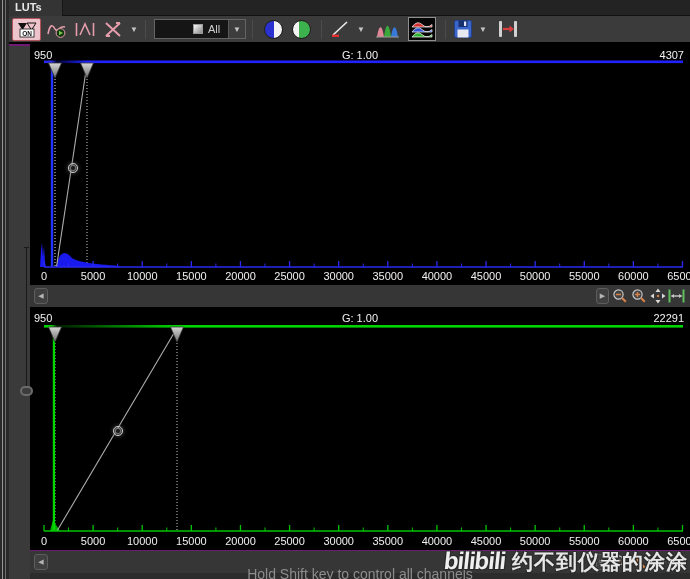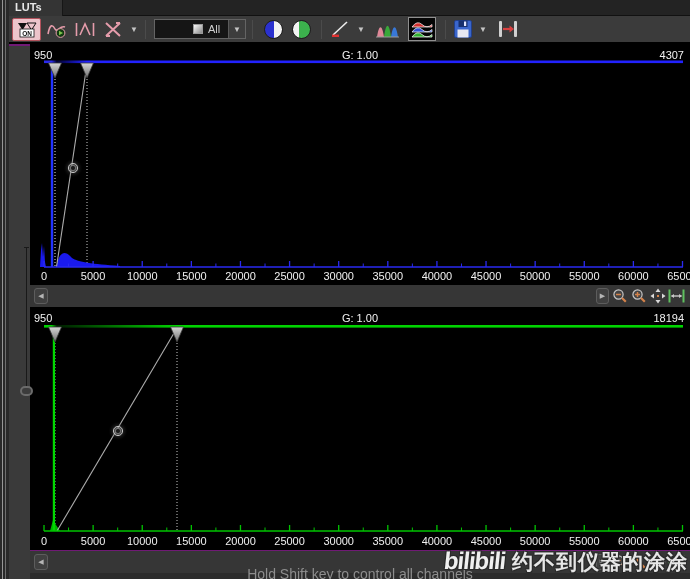--- a/index.html
+++ b/index.html
@@ -330,21 +330,21 @@
           <polygon points="14,8 11,6 11,10" fill="#c8c8c8"></polygon>
         </svg>
       </div>
     </div>
   </div>
 
   <div class="panel" id="panel1">
     <div class="hdr">
       <span class="lo">950</span>
       <span class="g">G: 1.00</span>
-      <span class="hi">18194</span>
+      <span class="hi">22291</span>
     </div>
     <svg width="660" height="243" viewBox="0 0 660 243">
       <defs>
         <linearGradient id="gl1" x1="0" y1="0" x2="1" y2="0">
           <stop offset="0" stop-color="#00d400"></stop>
             <stop offset="0.012" stop-color="#00d400"></stop>
           <stop offset="0.02" stop-color="#001c00"></stop>
             <stop offset="0.208" stop-color="#00d400"></stop>
           <stop offset="1" stop-color="#00d400"></stop>
         </linearGradient>

